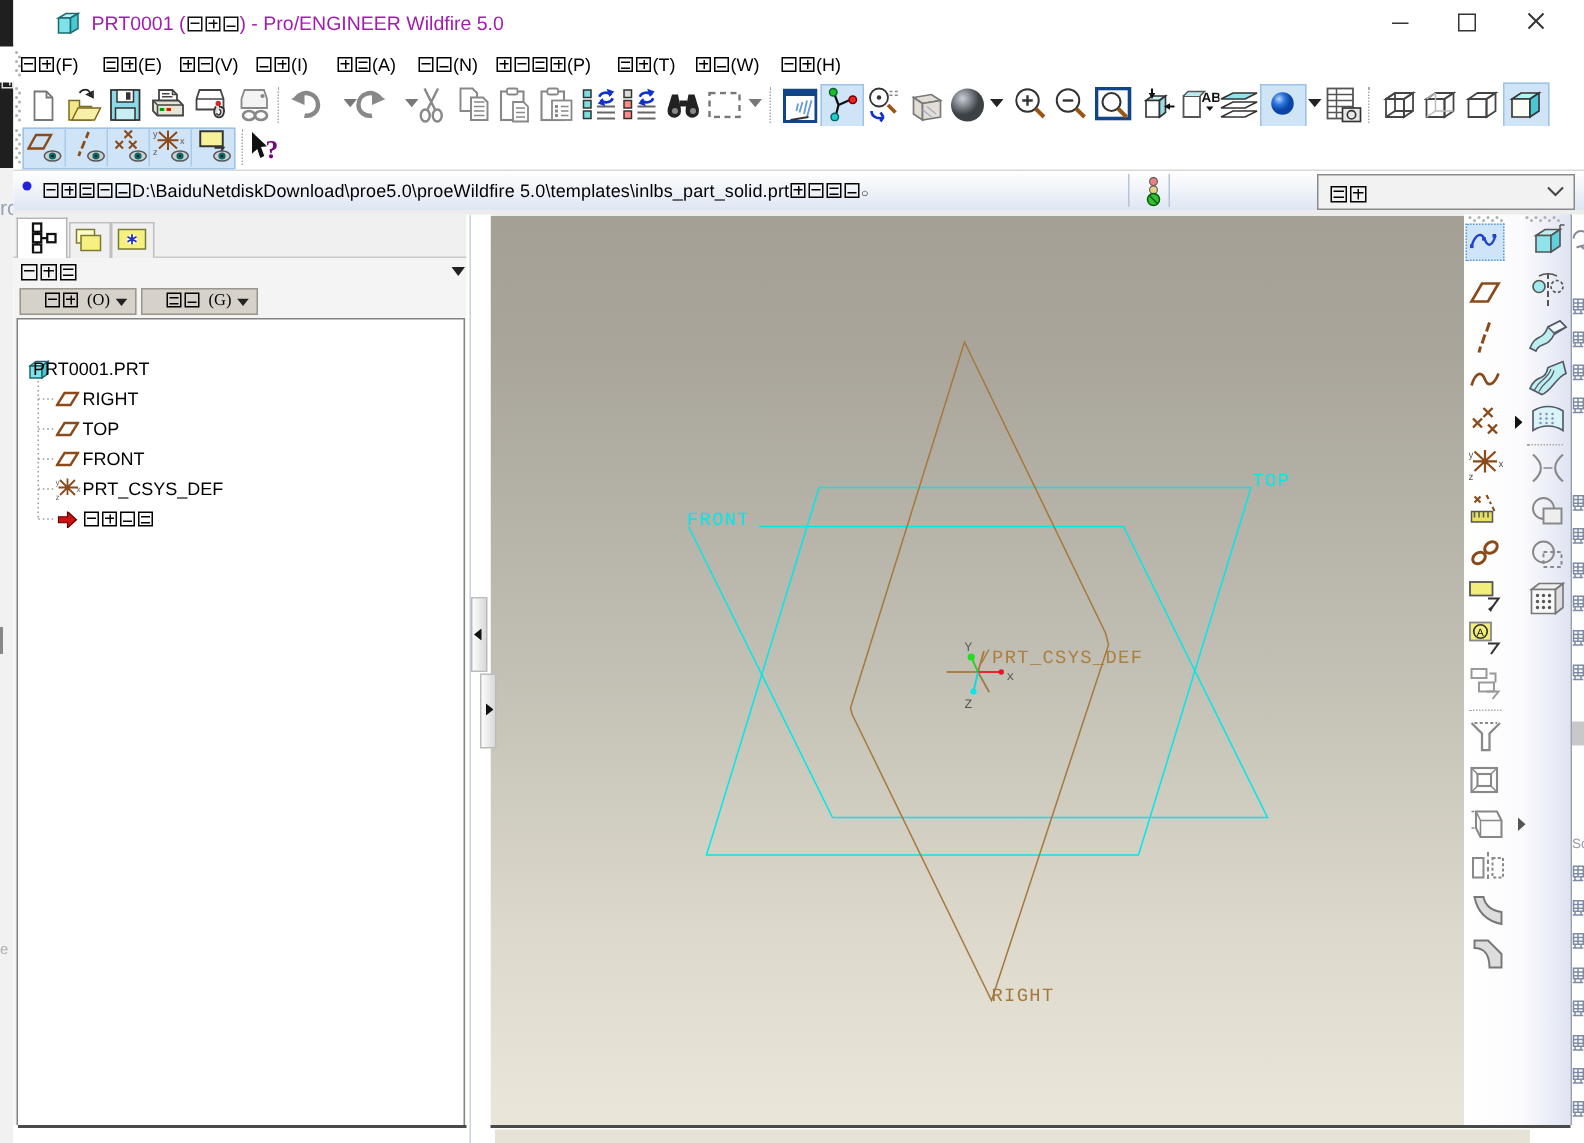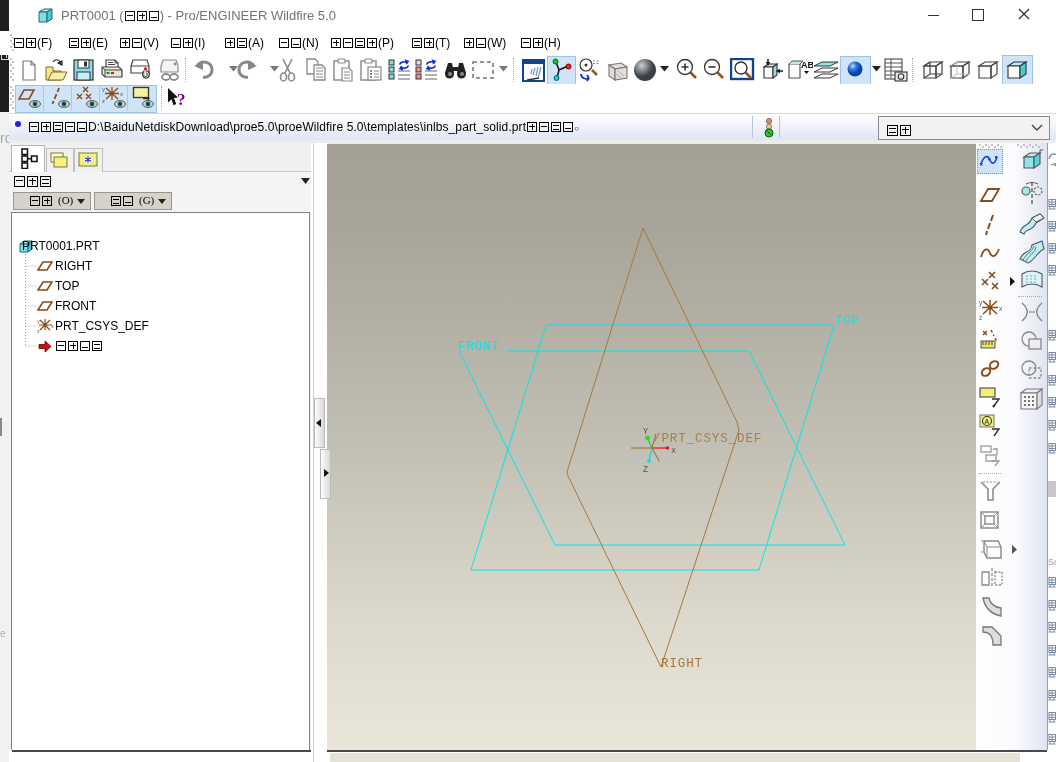--- a/index.html
+++ b/index.html
@@ -25,21 +25,21 @@
 <div class="abs" style="left:0;top:418px;width:2px;height:18px;background:#888"></div>
 
 <div class="abs" style="left:9px;top:0;width:1047px;height:762px;background:#fff"></div>
 
 <div class="abs" id="titlebar" style="left:9px;top:0;width:1047px;height:30px;background:#fff">
   <svg class="abs" style="left:27px;top:7px" width="20" height="18" viewBox="0 0 20 18">
     <polygon points="3,5 11,5 16,2 8,2" fill="#bdeef0" stroke="#1a6a70" stroke-width="1"></polygon>
     <polygon points="3,5 11,5 11,15 3,15" fill="#7fe2e8" stroke="#1a6a70" stroke-width="1"></polygon>
     <polygon points="11,5 16,2 16,12 11,15" fill="#49c8d2" stroke="#1a6a70" stroke-width="1"></polygon>
   </svg>
-  <div class="abs" style="left:52px;top:8px;font-size:13px;color:#737373">PRT0001 (<span style="color:#111"><span class="k"></span><span class="k v"></span><span class="k p"></span></span>) - Pro/ENGINEER Wildfire 5.0</div>
+  <div class="abs" style="left:52px;top:8px;font-size:13px;color:#a21caf">PRT0001 (<span style="color:#111"><span class="k"></span><span class="k v"></span><span class="k p"></span></span>) - Pro/ENGINEER Wildfire 5.0</div>
 
   <div class="abs" style="left:919px;top:15px;width:11px;height:1px;background:#333"></div>
   <div class="abs" style="left:963px;top:9px;width:10px;height:10px;border:1.2px solid #333"></div>
   <svg class="abs" style="left:1009px;top:8px" width="12" height="12" viewBox="0 0 12 12">
     <path d="M1,1 L11,11 M11,1 L1,11" stroke="#333" stroke-width="1.3"></path>
   </svg>
 </div>
 
 <div class="abs" id="menubar" style="left:0;top:31px;width:1056px;height:24px;background:#fff;font-size:12px;color:#000">
   <svg class="abs" style="left:10px;top:2px" width="4" height="20" viewBox="0 0 4 20">

